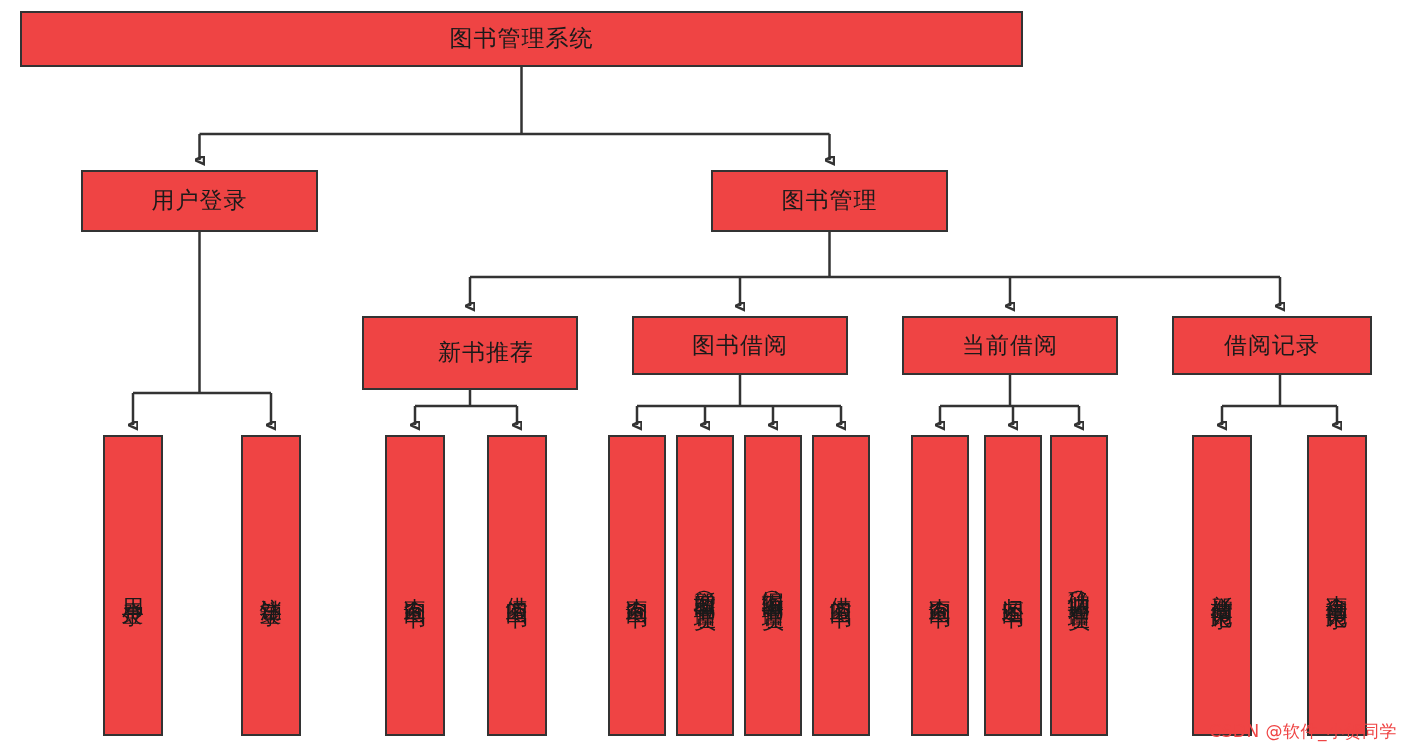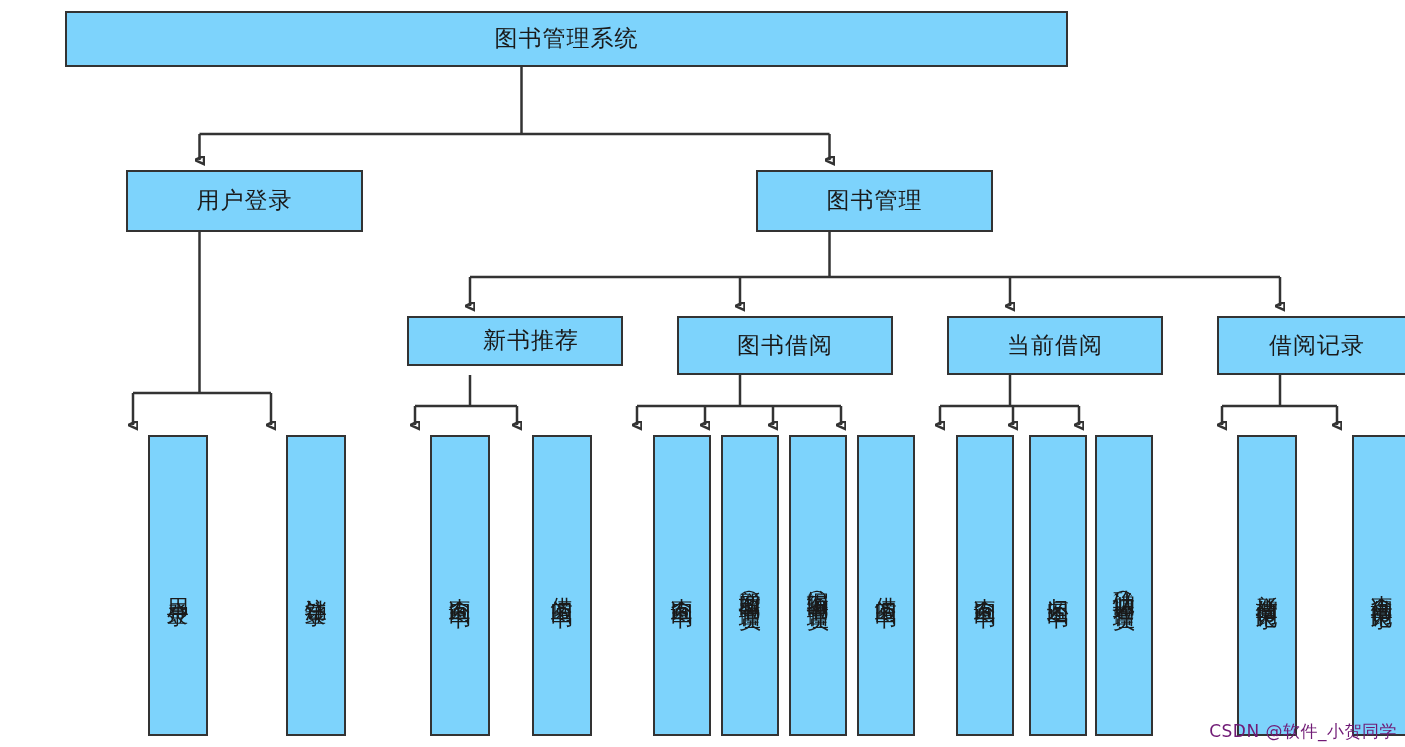--- a/index.html
+++ b/index.html
@@ -14,26 +14,25 @@
     position: relative;
     width: 1405px;
     height: 747px;
     background: #ffffff;
     overflow: hidden;
   }
   .node {
     position: absolute;
     box-sizing: border-box;
     border: 2.5px solid #333333;
-    background: #7dd3fc;
+    background: #ef4444;
     display: flex;
     align-items: center;
     justify-content: center;
     color: #1a1a1a;
-    margin-left: 45px;
   }
   .node-horizontal {
     font-size: 23px;
     letter-spacing: 1px;
     line-height: 1.1;
   }
   .node-vertical {
     writing-mode: vertical-rl;
     text-orientation: upright;
     font-size: 22px;
@@ -116,34 +115,34 @@
     <line x1="1222" y1="406" x2="1337" y2="406" stroke="#333333"></line>
     <line x1="1222" y1="406" x2="1222" y2="425" marker-end="url(#arrowhead)" stroke="#333333"></line>
     <line x1="1337" y1="406" x2="1337" y2="425" marker-end="url(#arrowhead)" stroke="#333333"></line>
   </svg>
 
   <div class="node node-horizontal" style="left: 20px; top: 11px; width: 1003px; height: 56px;">图书管理系统</div>
 
   <div class="node node-horizontal" style="left: 81px; top: 170px; width: 237px; height: 62px;">用户登录</div>
   <div class="node node-horizontal" style="left: 711px; top: 170px; width: 237px; height: 62px; text-align: center;">图书管理</div>
 
-  <div class="node node-horizontal" style="left: 362px; top: 316px; width: 216px; height: 50px; padding-left: 32px;">新书推荐</div>
+  <div class="node node-horizontal" style="left: 362px; top: 316px; width: 216px; height: 74px; padding-left: 32px;">新书推荐</div>
   <div class="node node-horizontal" style="left: 902px; top: 316px; width: 216px; height: 59px;">当前借阅</div>
   <div class="node node-horizontal" style="left: 632px; top: 316px; width: 216px; height: 59px;">图书借阅</div>
   <div class="node node-horizontal" style="left: 1172px; top: 316px; width: 200px; height: 59px;">借阅记录</div>
 
   <div class="node node-vertical" style="left: 103px; top: 435px; width: 60px; height: 301px;">用户登录</div>
   <div class="node node-vertical" style="left: 241px; top: 435px; width: 60px; height: 301px;">注销登录</div>
   <div class="node node-vertical" style="left: 385px; top: 435px; width: 60px; height: 301px;">查询图书</div>
   <div class="node node-vertical" style="left: 487px; top: 435px; width: 60px; height: 301px;">借阅图书</div>
   <div class="node node-vertical" style="left: 608px; top: 435px; width: 58px; height: 301px;">查询图书</div>
   <div class="node node-vertical" style="left: 676px; top: 435px; width: 58px; height: 301px;">新增图书（管理员）</div>
   <div class="node node-vertical" style="left: 744px; top: 435px; width: 58px; height: 301px;">编辑图书（管理员）</div>
   <div class="node node-vertical" style="left: 812px; top: 435px; width: 58px; height: 301px;">借阅图书</div>
   <div class="node node-vertical" style="left: 911px; top: 435px; width: 58px; height: 301px;">查询图书</div>
   <div class="node node-vertical" style="left: 984px; top: 435px; width: 58px; height: 301px;">归还图书</div>
   <div class="node node-vertical" style="left: 1050px; top: 435px; width: 58px; height: 301px;">确认归还（管理员）</div>
   <div class="node node-vertical" style="left: 1192px; top: 435px; width: 60px; height: 301px;">新增借阅记录</div>
   <div class="node node-vertical" style="left: 1307px; top: 435px; width: 60px; height: 301px;">查询借阅记录</div>
 
-  <div class="watermark" style="color: #701a75;">CSDN @软件_小贺同学</div>
+  <div class="watermark" style="color: #ef4444;">CSDN @软件_小贺同学</div>
 
 </div>
 
 </body></html>

